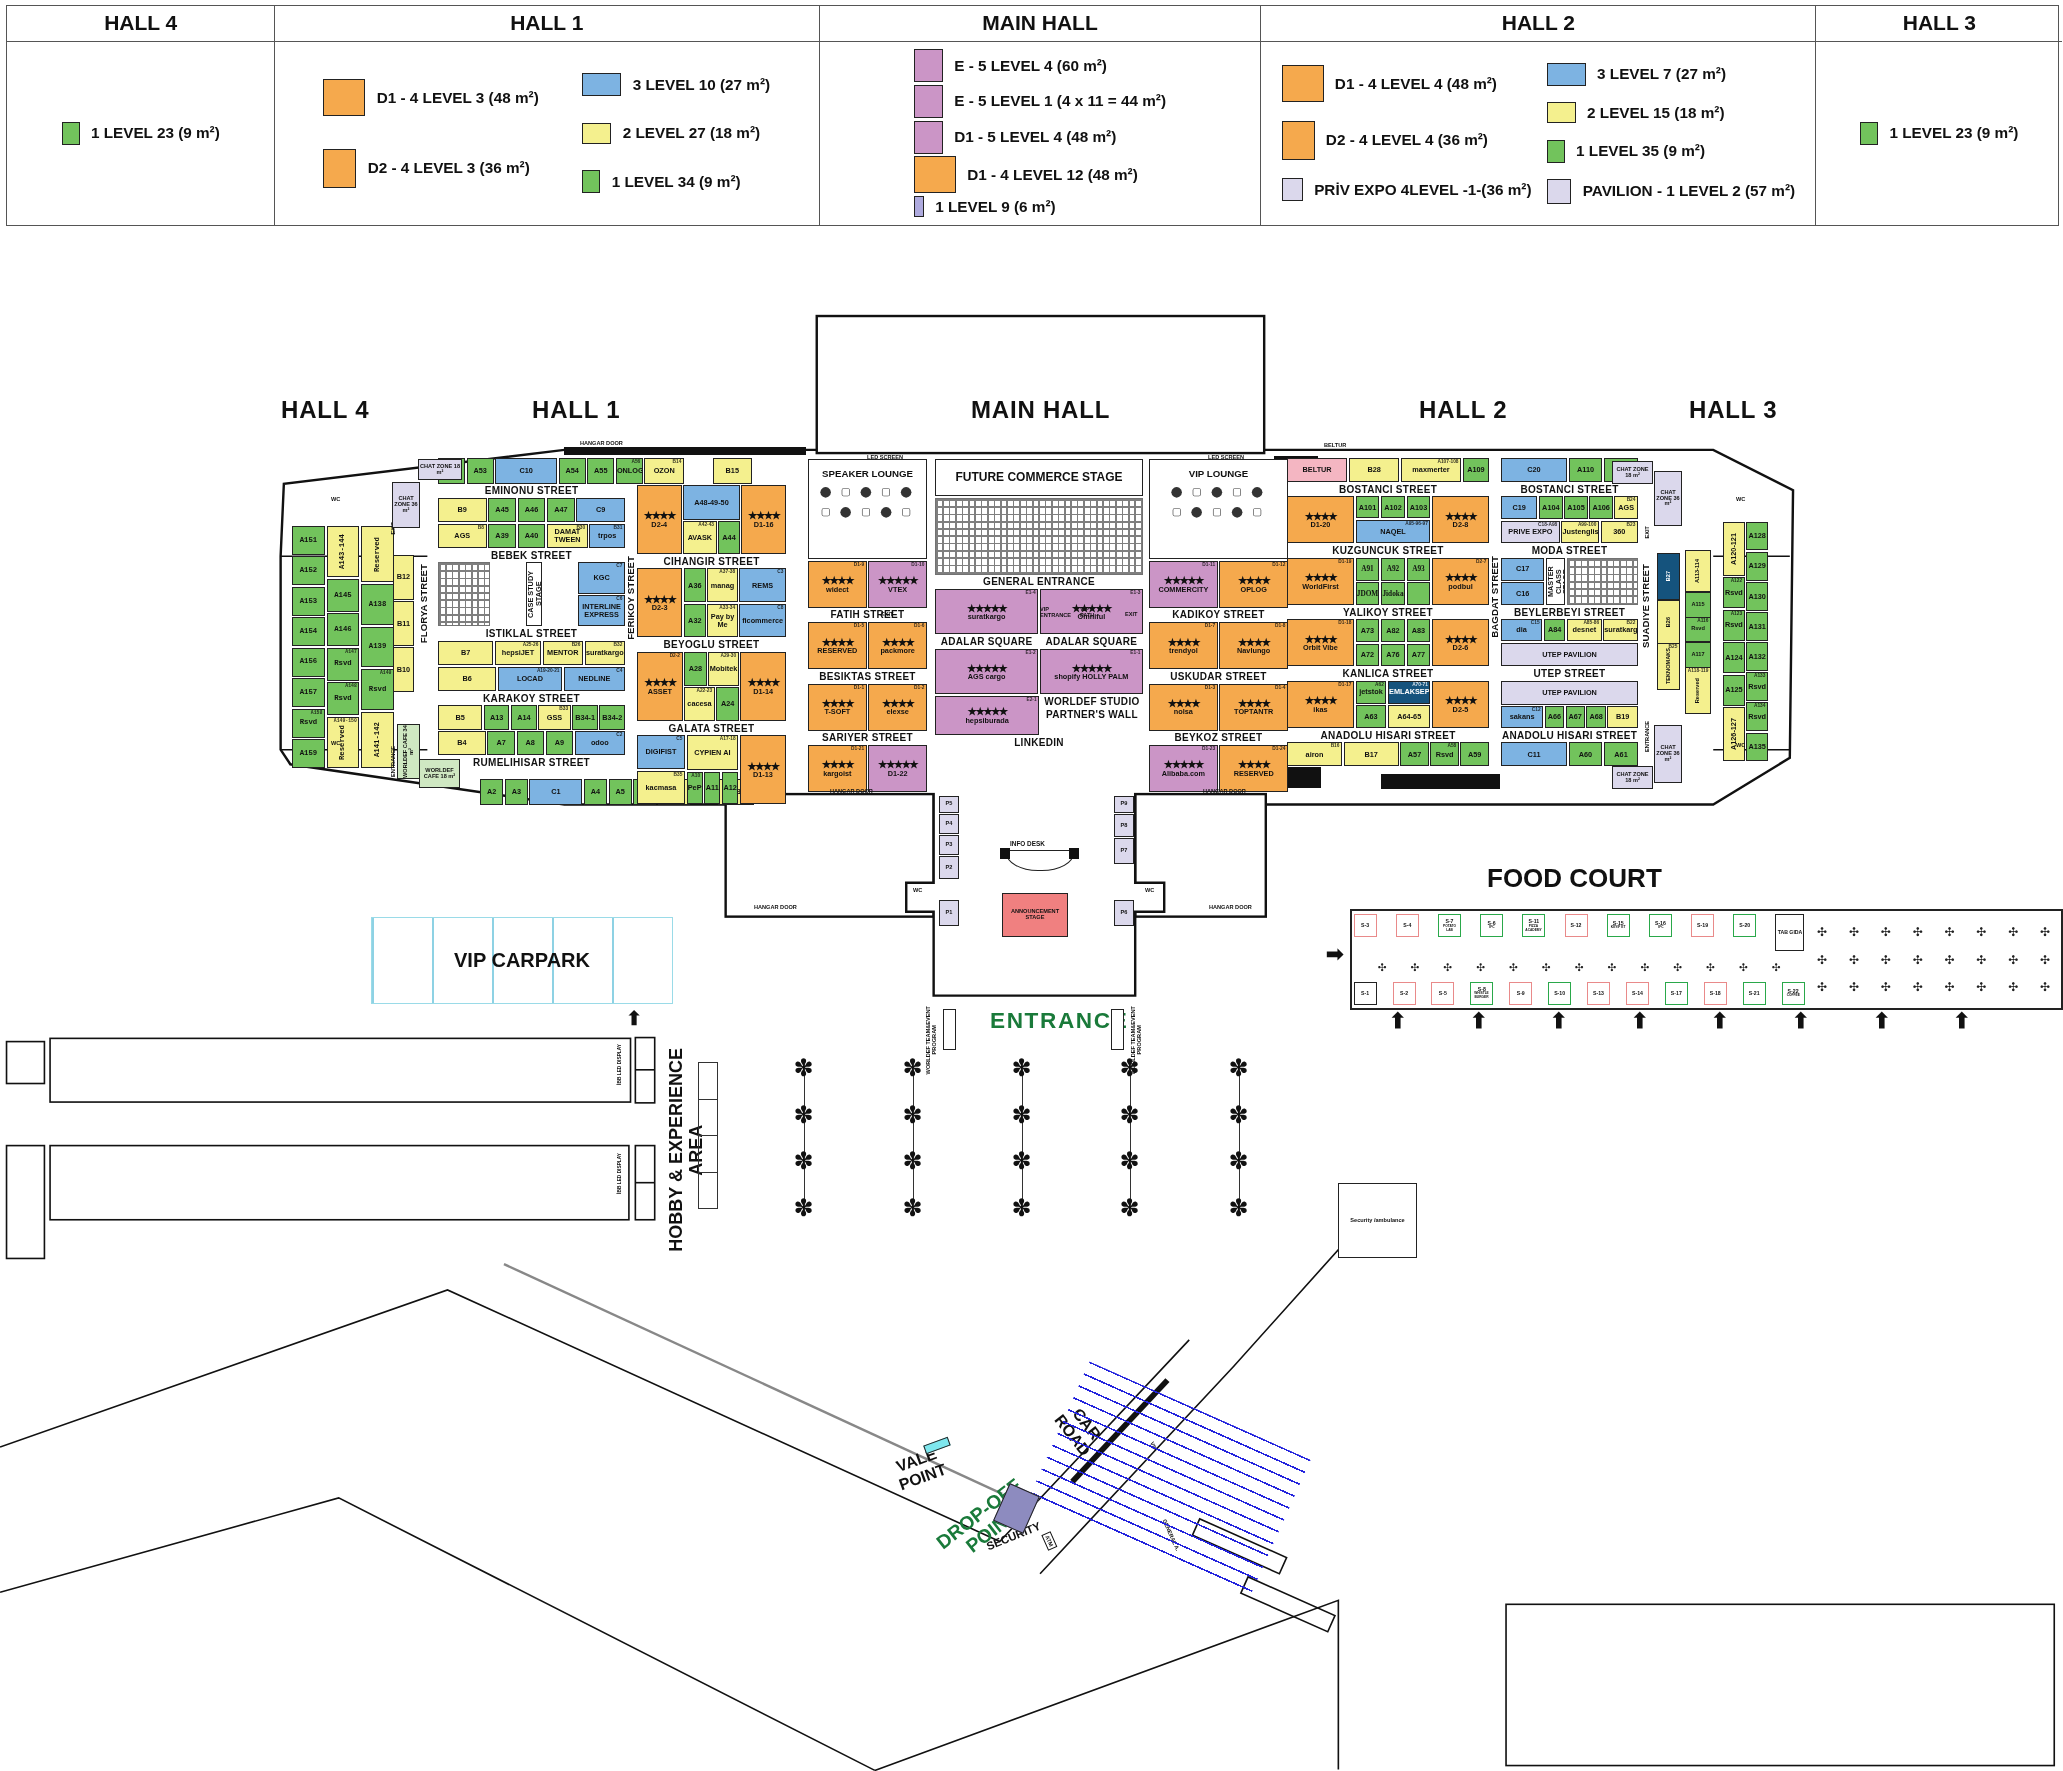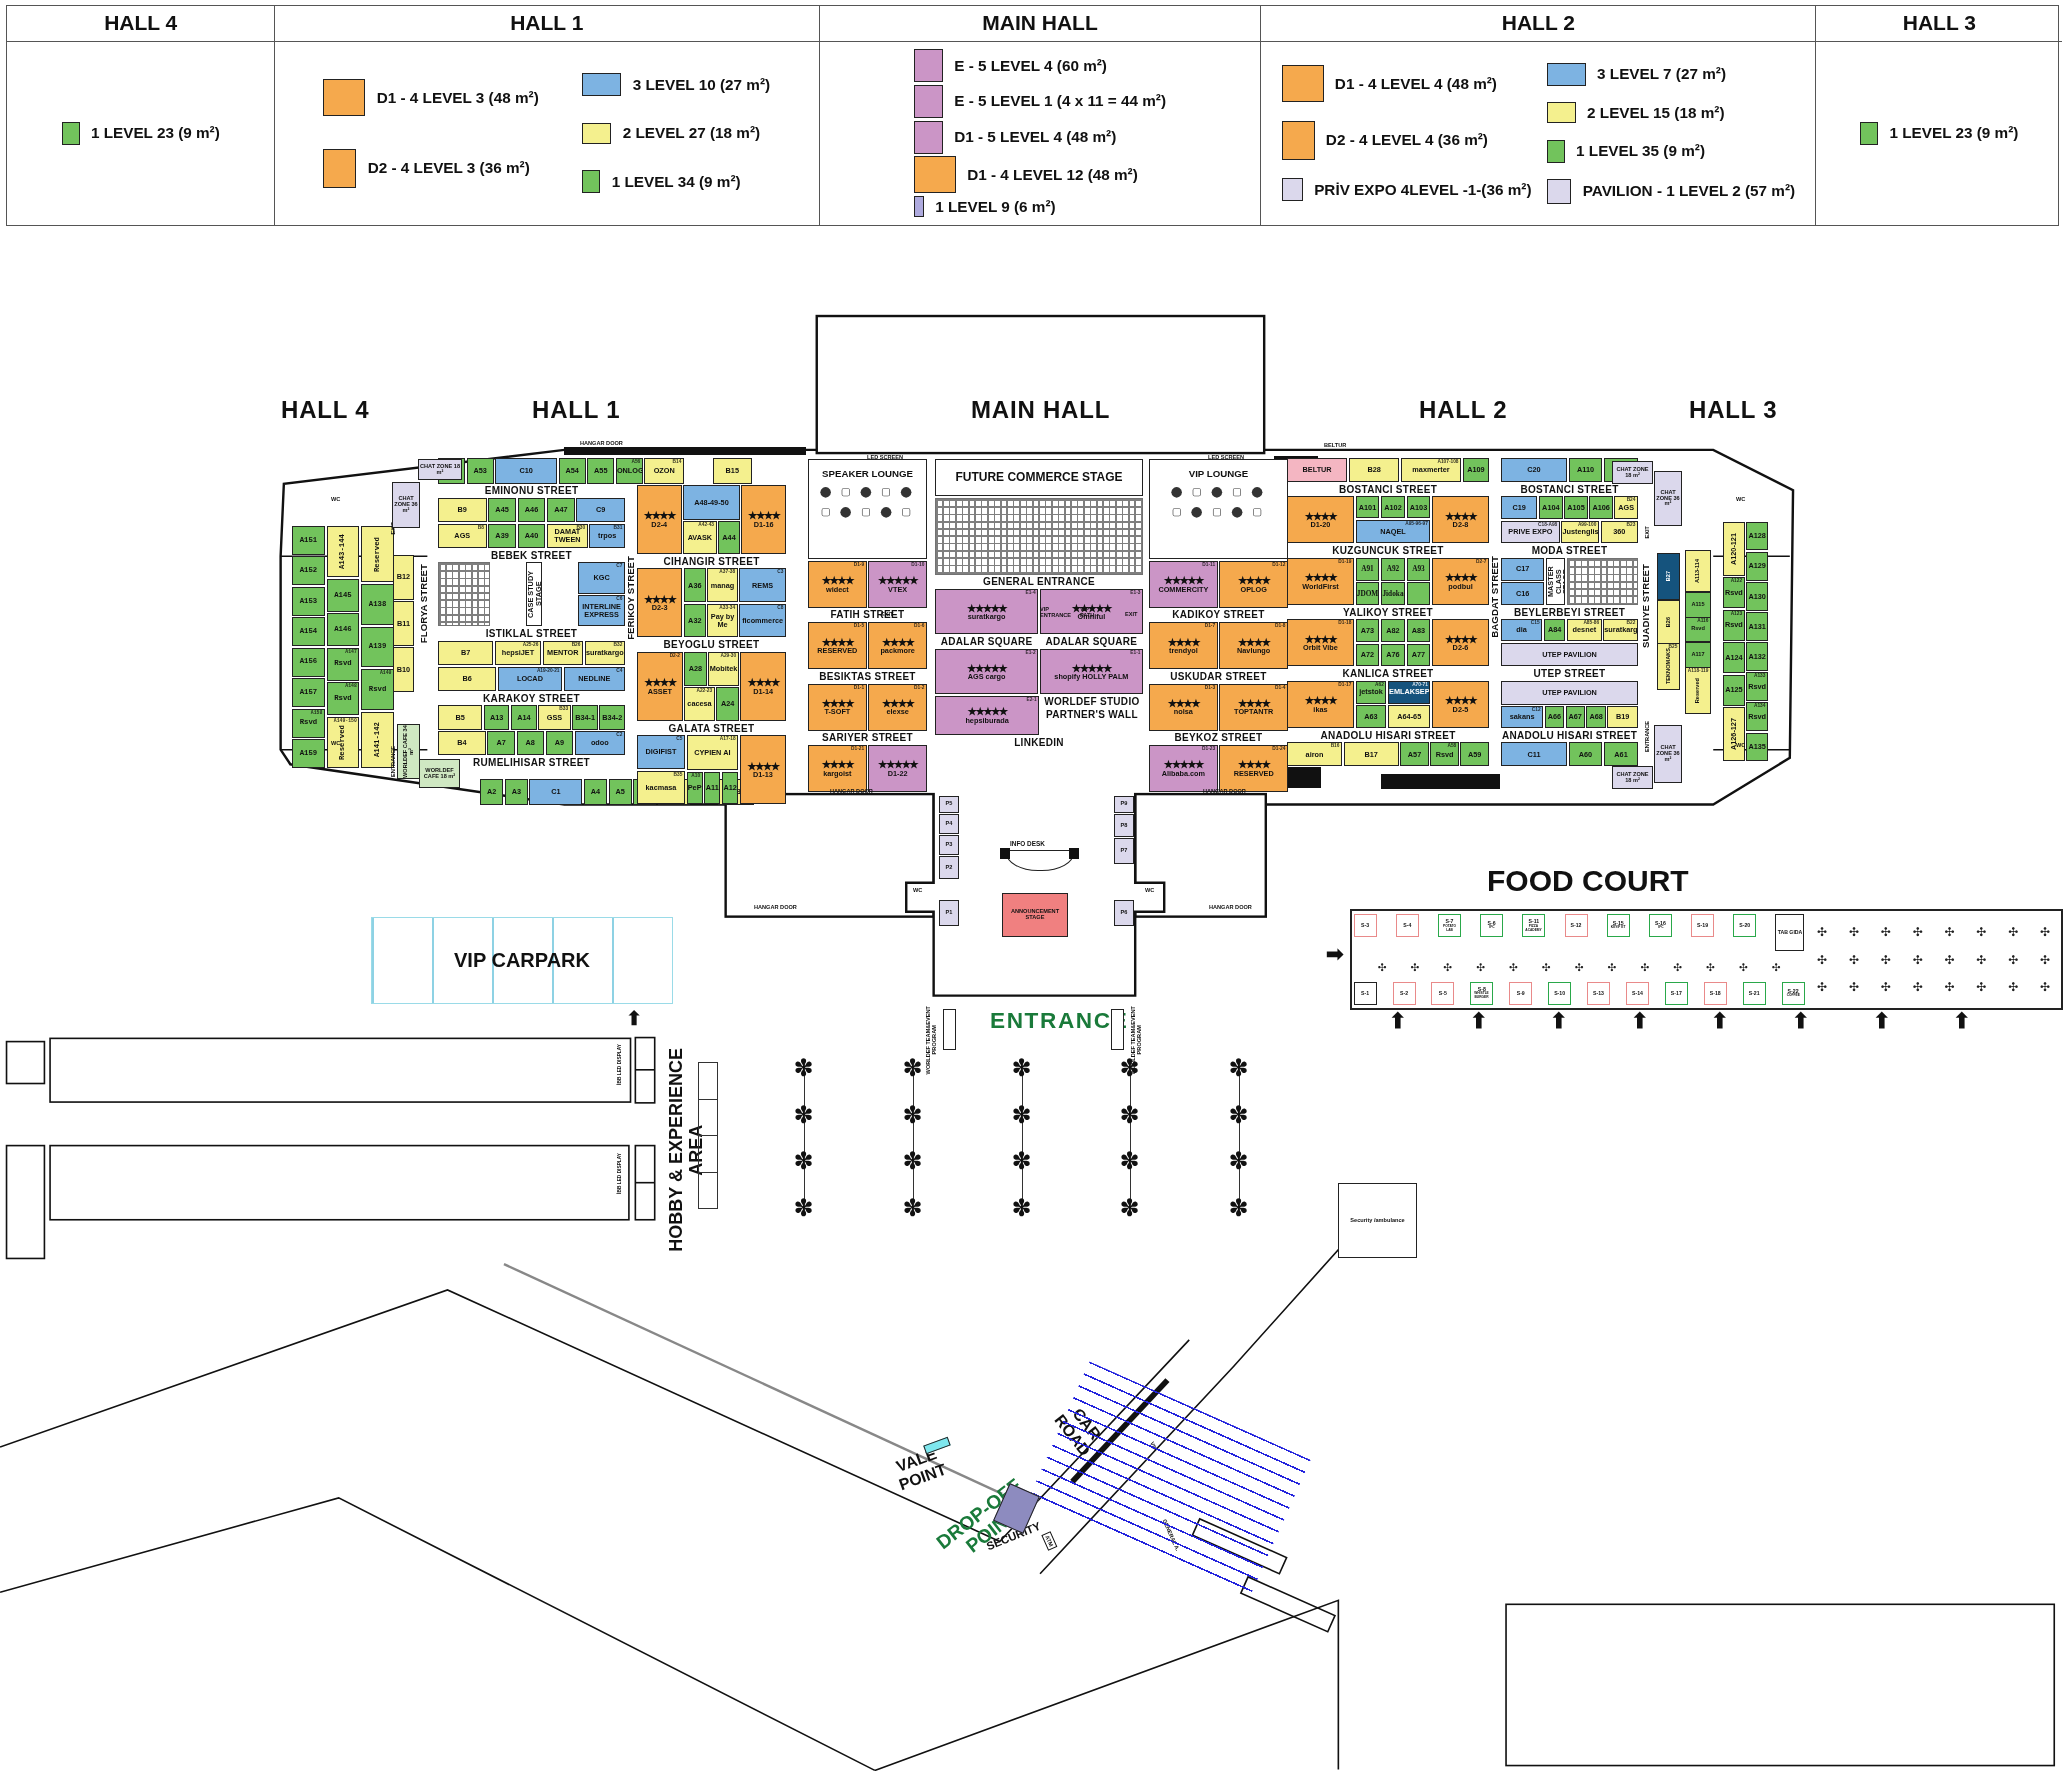--- a/index.html
+++ b/index.html
@@ -1206,21 +1206,21 @@
 <div class="wall" style="left:1069px;top:848px;width:9.7px;height:11.3px"></div>
 
 <div class="plbl green" style="left:990px;top:1009px;font-size:22.6px;letter-spacing:1.6px">ENTRANCE</div>
 <div class="plbl rot90" style="left:925px;top:1006px;font-size:5.6px;text-align:center">WORLDEF TEAM&amp;EVENT
 PROGRAM</div>
 <div class="plbl rot90" style="left:1130px;top:1006px;font-size:5.6px;text-align:center">WORLDEF TEAM&amp;EVENT
 PROGRAM</div>
 <div style="position:absolute;left:943px;top:1009px;width:11.3px;height:39px;border:1.6px solid #222;background:#fff"></div>
 <div style="position:absolute;left:1111px;top:1009px;width:11.3px;height:39px;border:1.6px solid #222;background:#fff"></div>
 
-<div class="plbl" style="left:1487px;top:864px;font-size:30px">FOOD COURT</div>
+<div class="plbl" style="left:1487px;top:864px;font-size:26px">FOOD COURT</div>
 <div id="foodcourt">
   <div id="fcLeft">
     <div id="fcTop">
           <div class="stall st-r">
             <div class="inner">S-3</div>
           </div>
           <div class="stall st-r">
             <div class="inner">S-4</div>
           </div>
           <div class="stall st-g">

